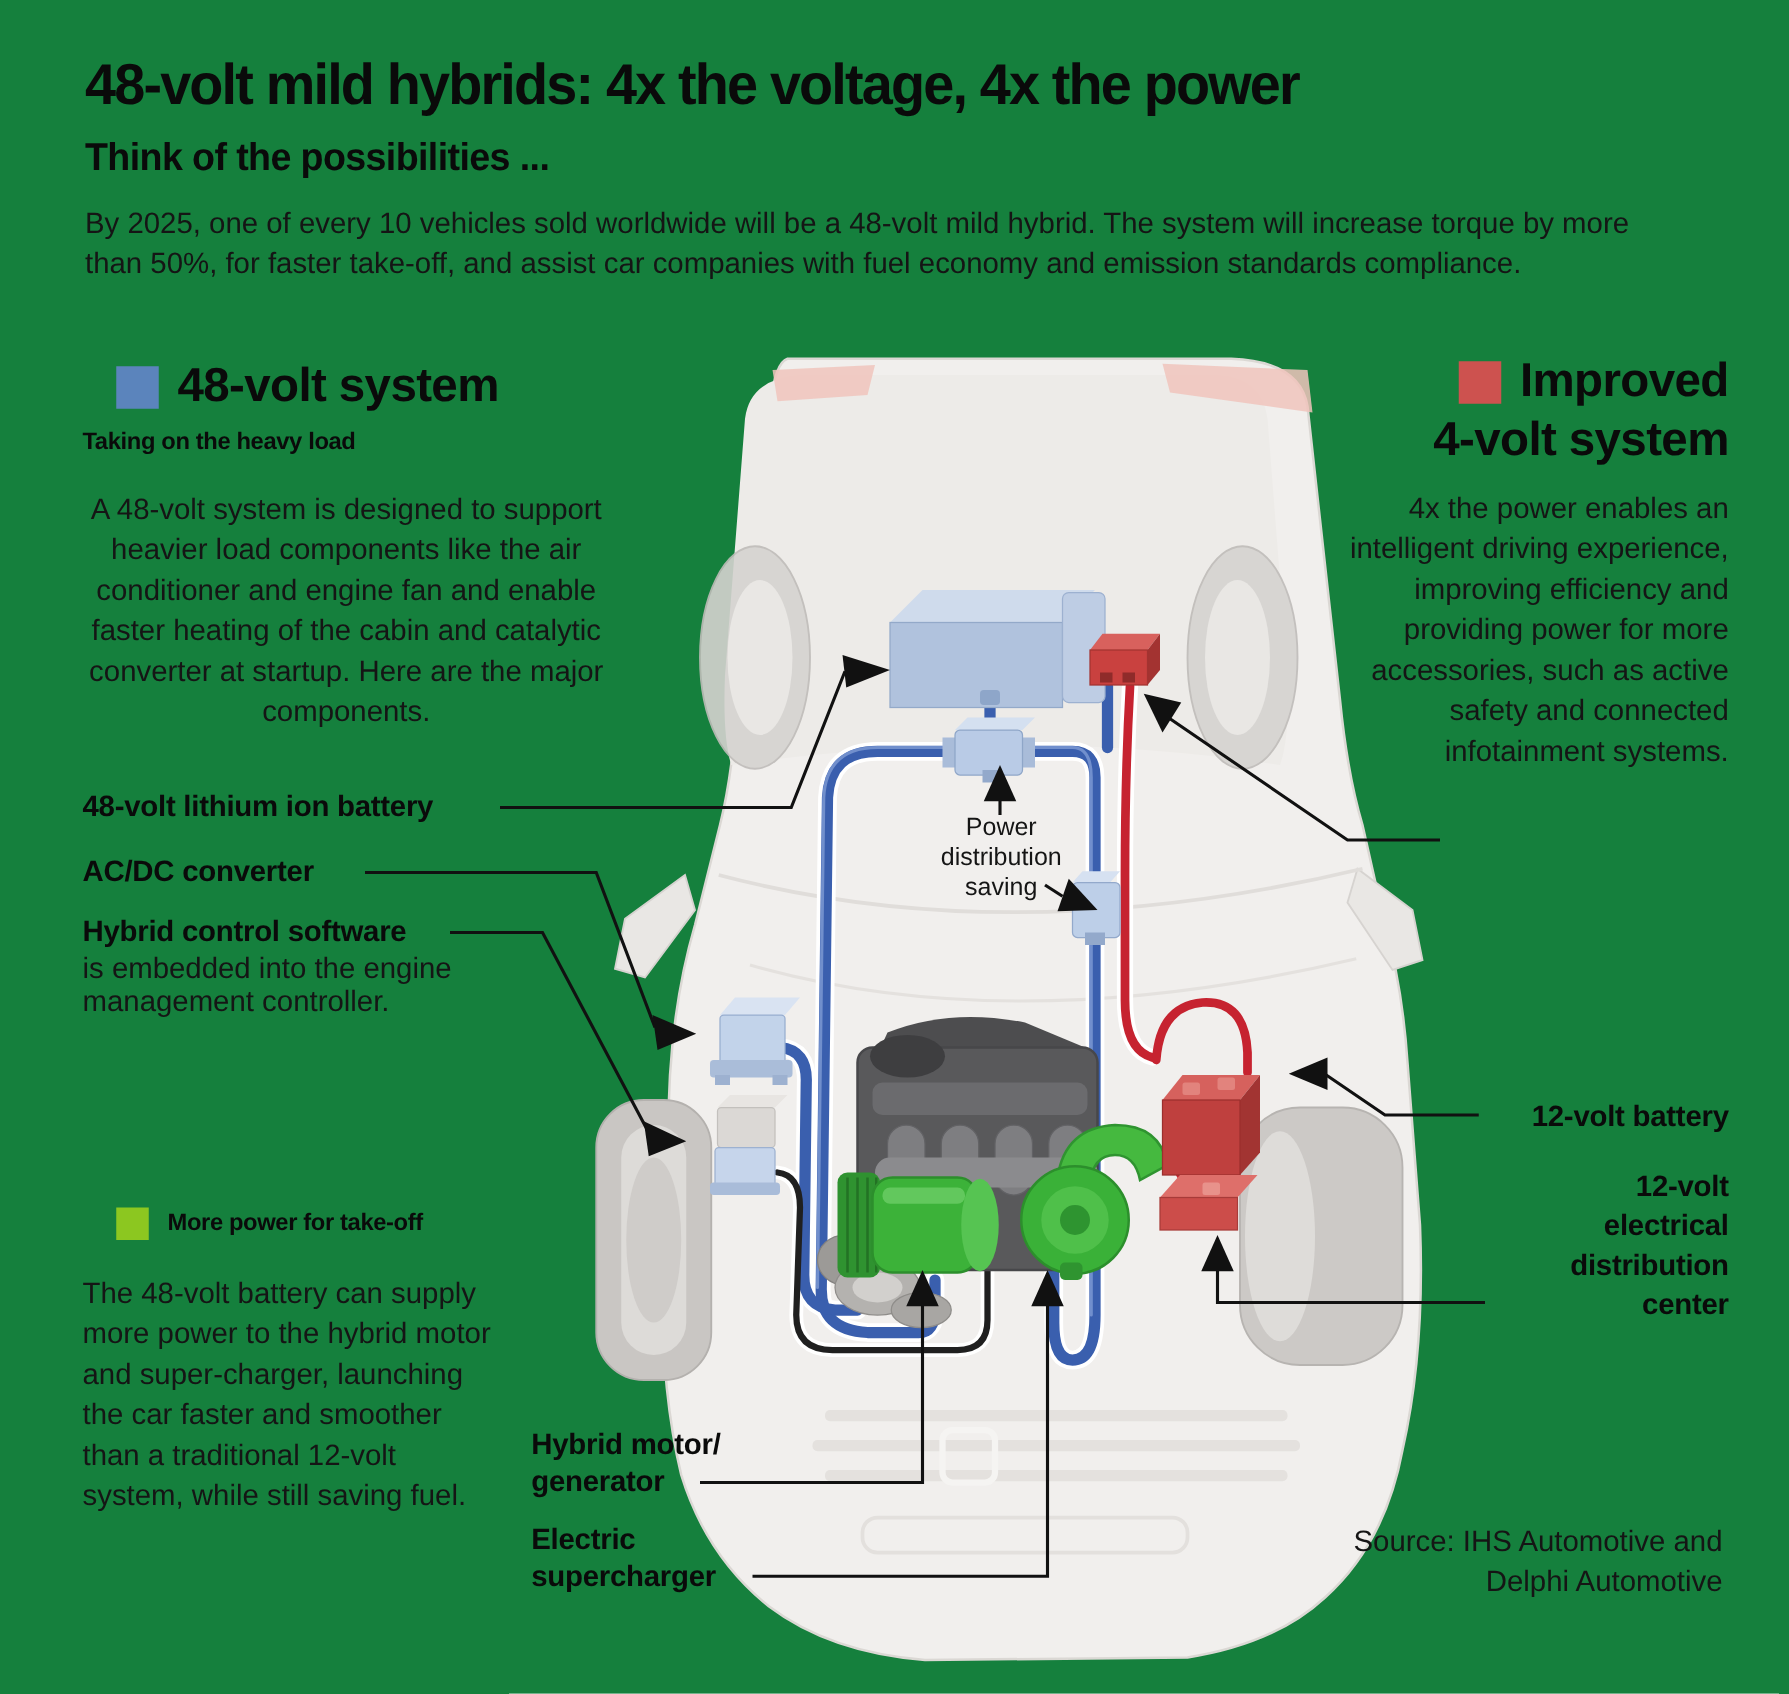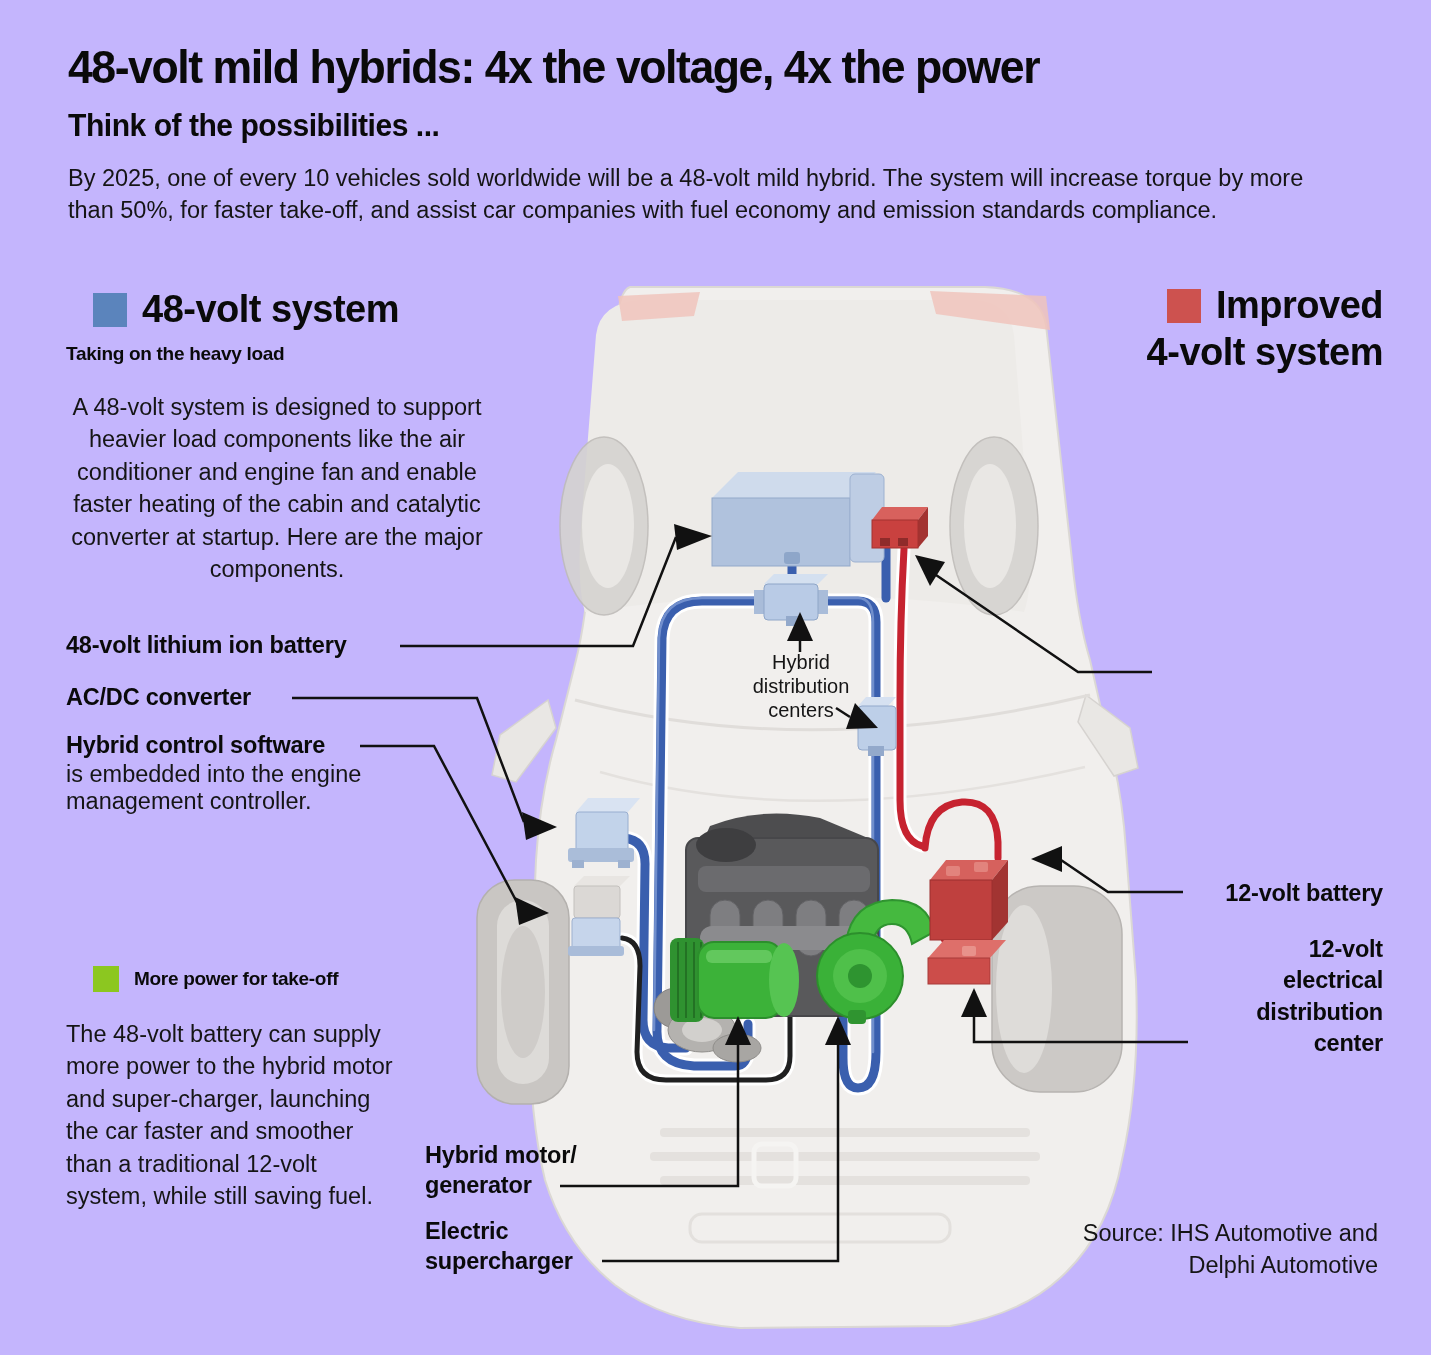--- a/index.html
+++ b/index.html
@@ -1,17 +1,17 @@
 <!DOCTYPE html>
 <html><head>
 <meta charset="utf-8">
 <style>
   html,body{margin:0;padding:0;background:#ffffff;}
   .canvas{
-    position:relative;width:1431px;height:1355px;background:#c4b5fd;overflow:hidden;
+    position:relative;width:1431px;height:1355px;background:#15803d;overflow:hidden;
     font-family:"Liberation Sans", sans-serif;color:#111;
   }
   .abs{position:absolute;}
   svg{position:absolute;left:0;top:0;}
   .title{
     left:68px;top:40px;width:1300px;font-size:46px;font-weight:bold;letter-spacing:-1.5px;
     color:#0a0a0a;transform:scale(.97,1);transform-origin:left top;white-space:nowrap;
   }
   .subtitle{
     left:68px;top:108px;font-size:31px;font-weight:bold;letter-spacing:-0.5px;color:#0a0a0a;
@@ -243,30 +243,31 @@
     <div class="body" style="line-height:1.15;margin-top:2px;">is embedded into the engine management controller.</div>
   </div>
 
   <div class="abs" style="right:48px;top:284px;width:340px;">
     <div class="headrow" style="justify-content:flex-end;">
       <span class="sq34" style="background:#cd524f;"></span>
       <span class="h1">Improved</span>
     </div>
     <div class="h1 right" style="margin-top:4px;">4-volt system</div>
   </div>
+  <div class="abs body right" style="right:48px;top:390px;width:308px;">4x the power enables an intelligent driving experience, improving efficiency and providing power for more accessories, such as active safety and connected infotainment systems.</div>
 
 
   <div class="abs lbl right" style="right:48px;top:880px;margin-left:14px;">12-volt battery</div>
   <div class="abs lbl right" style="right:48px;top:934px;width:160px;line-height:1.33;">12-volt electrical distribution center</div>
 
   <div class="abs headrow" style="left:66px;top:966px;">
     <span class="sq26" style="background:#8cc720;"></span>
     <span class="h2">More power for take-off</span>
   </div>
   <div class="abs body" style="left:66px;top:1018px;width:336px;">The 48-volt battery can supply more power to the hybrid motor and super-charger, launching the car faster and smoother than a traditional 12-volt system, while still saving fuel.</div>
 
-  <div class="abs small-note" style="left:740px;top:650px;width:122px;">Hybrid distribution centers</div>
+  <div class="abs small-note" style="left:740px;top:650px;width:122px;">Power distribution saving</div>
   <div class="abs lbl" style="left:425px;top:1140px;width:195px;line-height:1.28;">Hybrid motor/ generator</div>
   <div class="abs lbl" style="left:425px;top:1216px;width:200px;line-height:1.28;">Electric supercharger</div>
 
   <div class="abs src right" style="right:53px;top:1218px;width:300px;">Source: IHS Automotive and Delphi Automotive</div>
 
 </div>
 
 </body></html>

